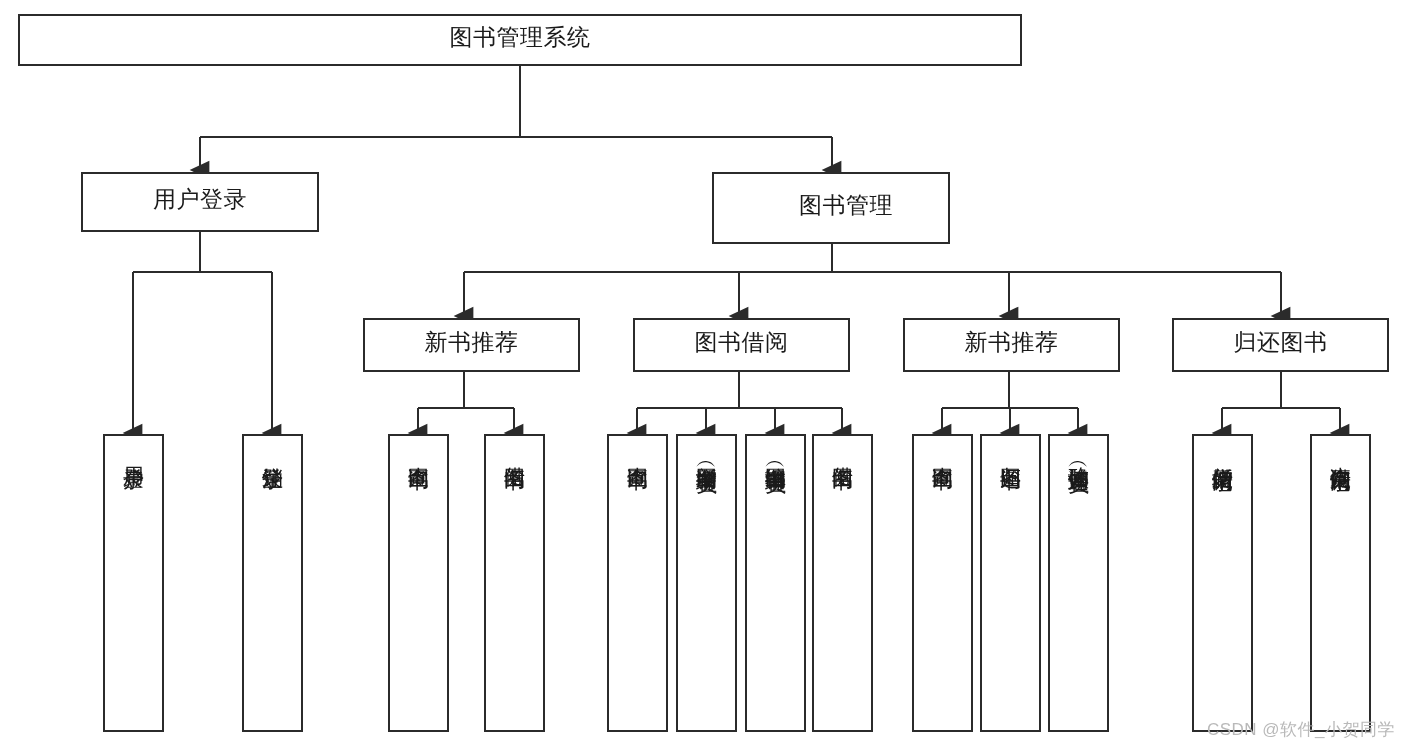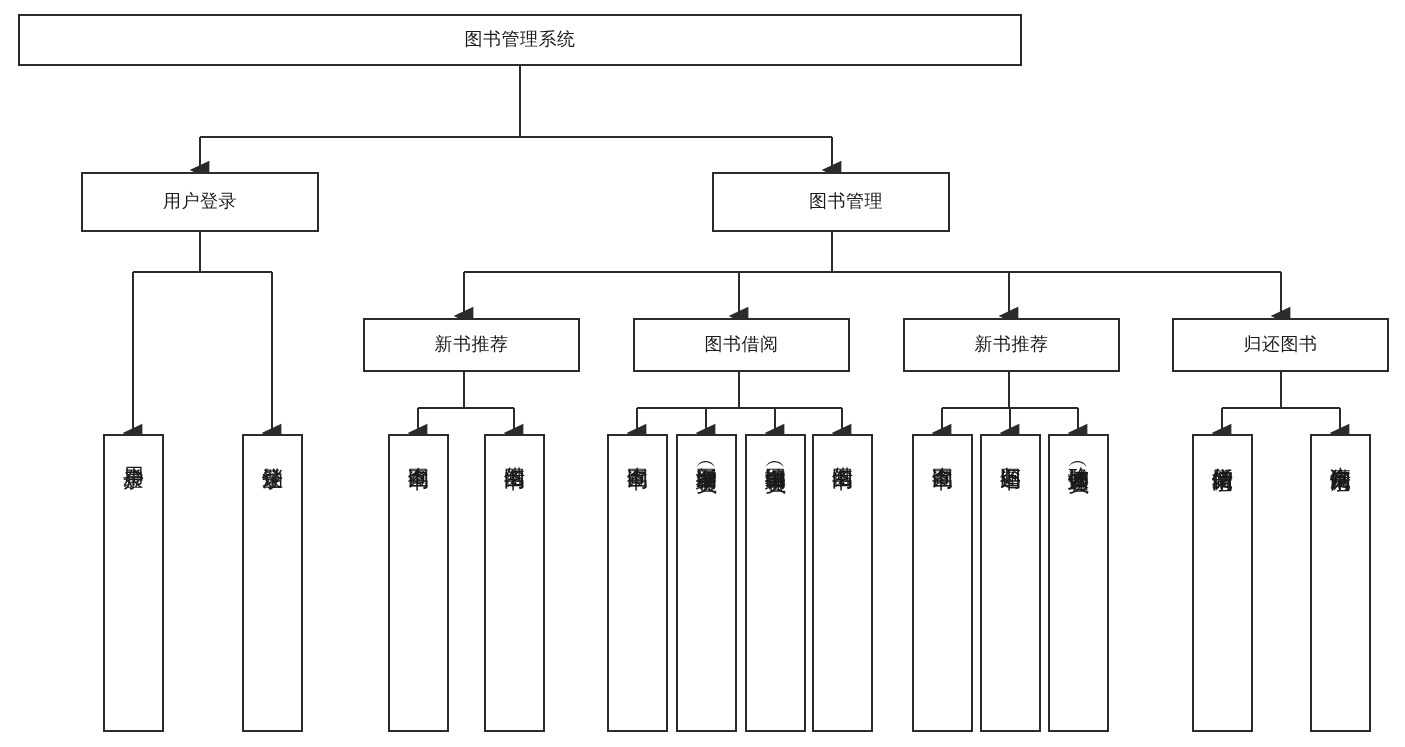--- a/index.html
+++ b/index.html
@@ -30,23 +30,24 @@
     position: absolute;
     box-sizing: border-box;
     background: #ffffff;
     border: 2px solid #2b2b2b;
     display: flex;
     align-items: center;
     justify-content: center;
     color: #1a1a1a;
   }
   .node.horizontal {
-    font-size: 18px;
+    font-size: 23px;
     line-height: 1.2;
     letter-spacing: 0.5px;
+    font-family: Liberation Mono, monospace;
   }
   .node.vertical {
     align-items: flex-start;
     justify-content: center;
     padding-top: 14px;
   }
   .node.vertical .vtext {
     writing-mode: vertical-rl;
     text-orientation: upright;
     font-size: 21px;
@@ -124,21 +125,21 @@
     </g>
   </svg>
 
   <div class="node horizontal node-root" style="left:18px; top:14px; width:1004px; height:52px;">
     <span>图书管理系统</span>
   </div>
 
   <div class="node horizontal" style="left:81px; top:172px; width:238px; height:60px;">
     <span>用户登录</span>
   </div>
-  <div class="node horizontal" style="left:712px; top:172px; width:238px; height:60px;padding-left:30px;">
+  <div class="node horizontal" style="left:712px; top:172px; width:238px; height:72px;padding-left:30px;">
     <span>图书管理</span>
   </div>
 
   <div class="node horizontal" style="left:633px; top:318px; width:217px; height:54px;">
     <span>图书借阅</span>
   </div>
   <div class="node horizontal" style="left:363px; top:318px; width:217px; height:54px;">
     <span>新书推荐</span>
   </div>
   <div class="node horizontal" style="left:903px; top:318px; width:217px; height:54px;">
@@ -185,14 +186,15 @@
     <span class="vtext">确认归还（管理员）</span>
   </div>
 
   <div class="node vertical" style="left:1192px; top:434px; width:61px; height:298px;">
     <span class="vtext">新增借阅记录</span>
   </div>
   <div class="node vertical" style="left:1310px; top:434px; width:61px; height:298px;">
     <span class="vtext">查询借阅记录</span>
   </div>
 
+  <div id="watermark">CSDN @软件_小贺同学</div>
 
 </div>
 
 </body></html>

